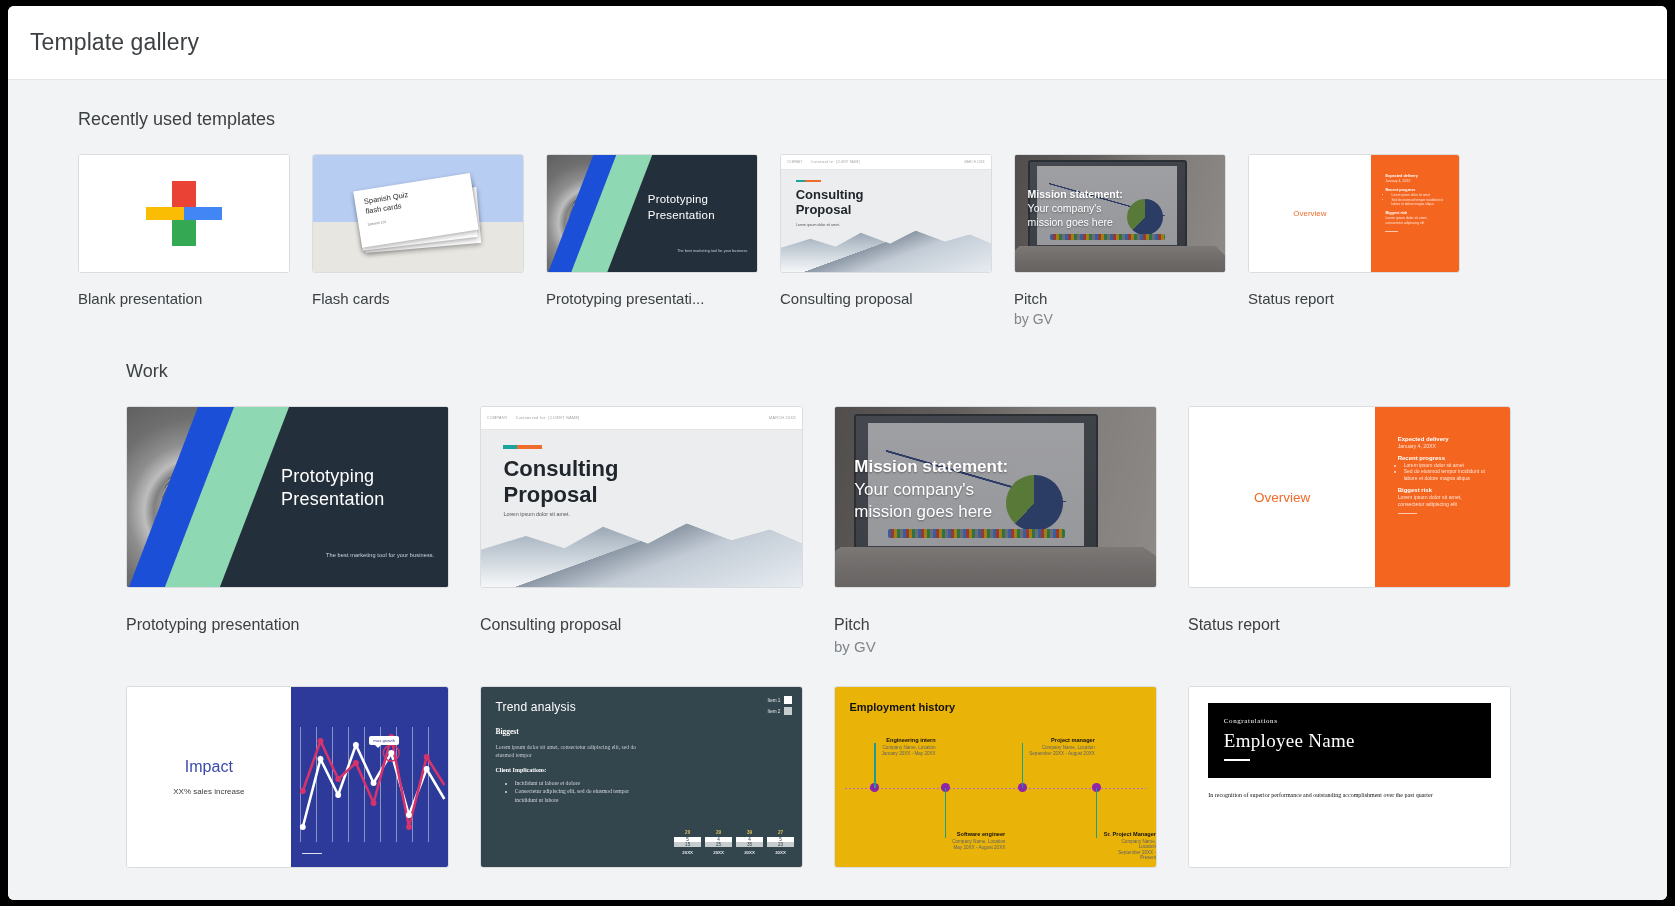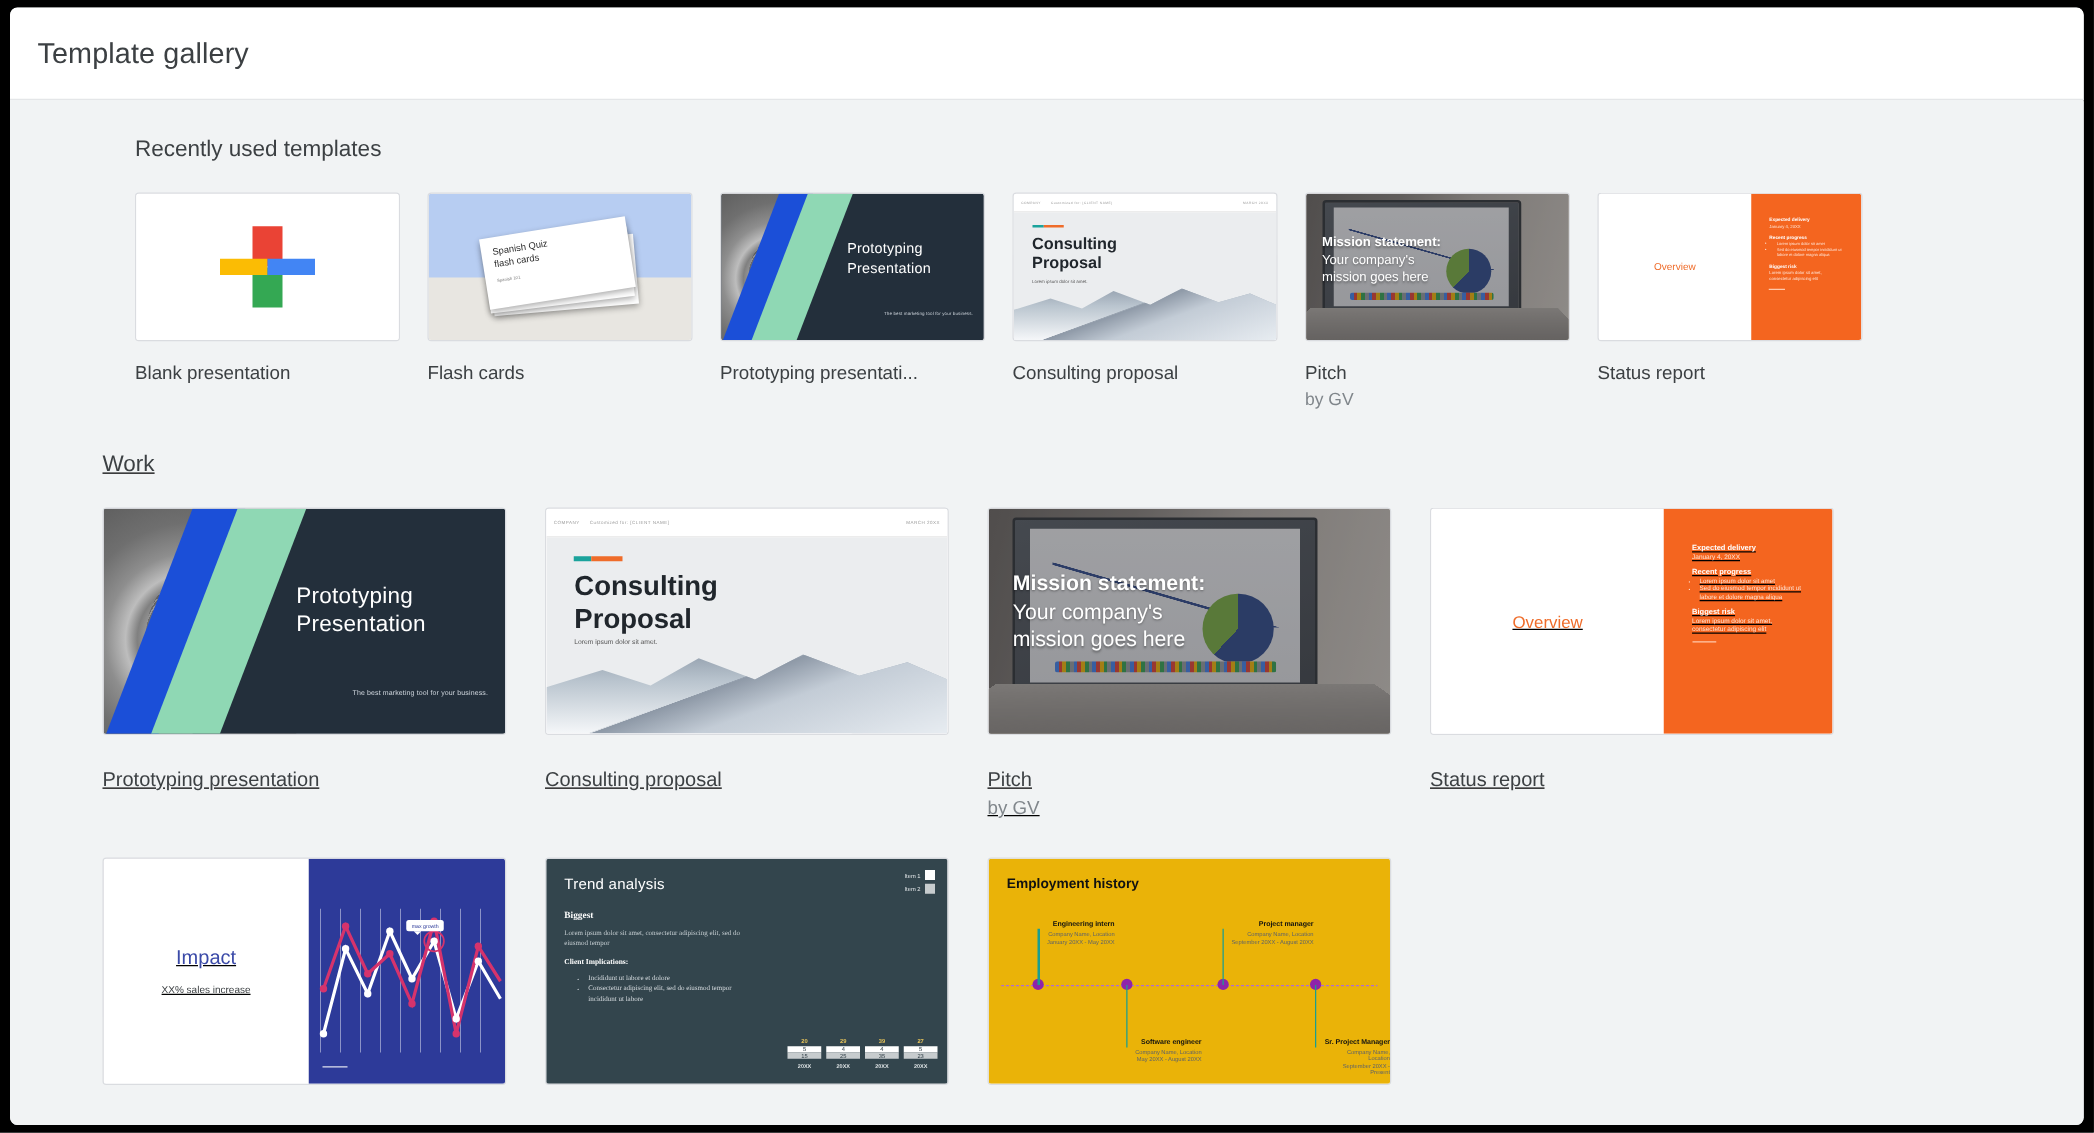--- a/index.html
+++ b/index.html
@@ -42,21 +42,21 @@
     overflow: hidden;
   }
 
   .section-title {
     font-size: 18px;
     color: #3c4043;
     font-weight: 400;
   }
 
   
-  .recent-wrap { padding: 28px 0 0 100px; }
+  .recent-wrap { padding: 28px 0 0 70px; }
   .recent-row {
     display: flex;
     gap: 22px;
     margin-top: 24px;
   }
   .recent-card { width: 212px; }
   .recent-thumb {
     width: 212px; height: 119px;
     border: 1px solid #dadce0;
     border-radius: 3px;
@@ -73,21 +73,21 @@
     text-overflow: ellipsis;
     max-width: 205px;
   }
   .recent-sub {
     margin-top: 4px;
     font-size: 14px;
     color: #80868b;
   }
 
   
-  .work-wrap { padding: 34px 0 0 74px; text-decoration: underline; }
+  .work-wrap { padding: 34px 0 0 118px; }
   .work-grid {
     display: grid;
     grid-template-columns: repeat(4, 323px);
     gap: 31px 31px;
     margin-top: 24px;
   }
   .work-card { width: 323px; }
   .work-thumb {
     width: 323px; height: 182px;
     border: 1px solid #dadce0;
@@ -683,17 +683,29 @@
               </div>
               <div class="ent" style="left:83.5%; top:80%">
                 <div class="r">Sr. Project Manager</div>
                 <div class="c">Company Name, Location</div>
                 <div class="d">September 20XX - Present</div>
               </div>
             </div>
           </div>
         </div>
 
+        <div class="work-card">
+          <div class="work-thumb">
+            <div class="t-empn">
+              <div class="blk">
+                <div class="cg">Congratulations</div>
+                <div class="nm">Employee Name</div>
+                <div class="ul2"></div>
+              </div>
+              <div class="rec">In recognition of superior performance and outstanding accomplishment over the past quarter</div>
+            </div>
+          </div>
+        </div>
 
       </div>
     </div>
   </div>
 </div>
 
 </body></html>

